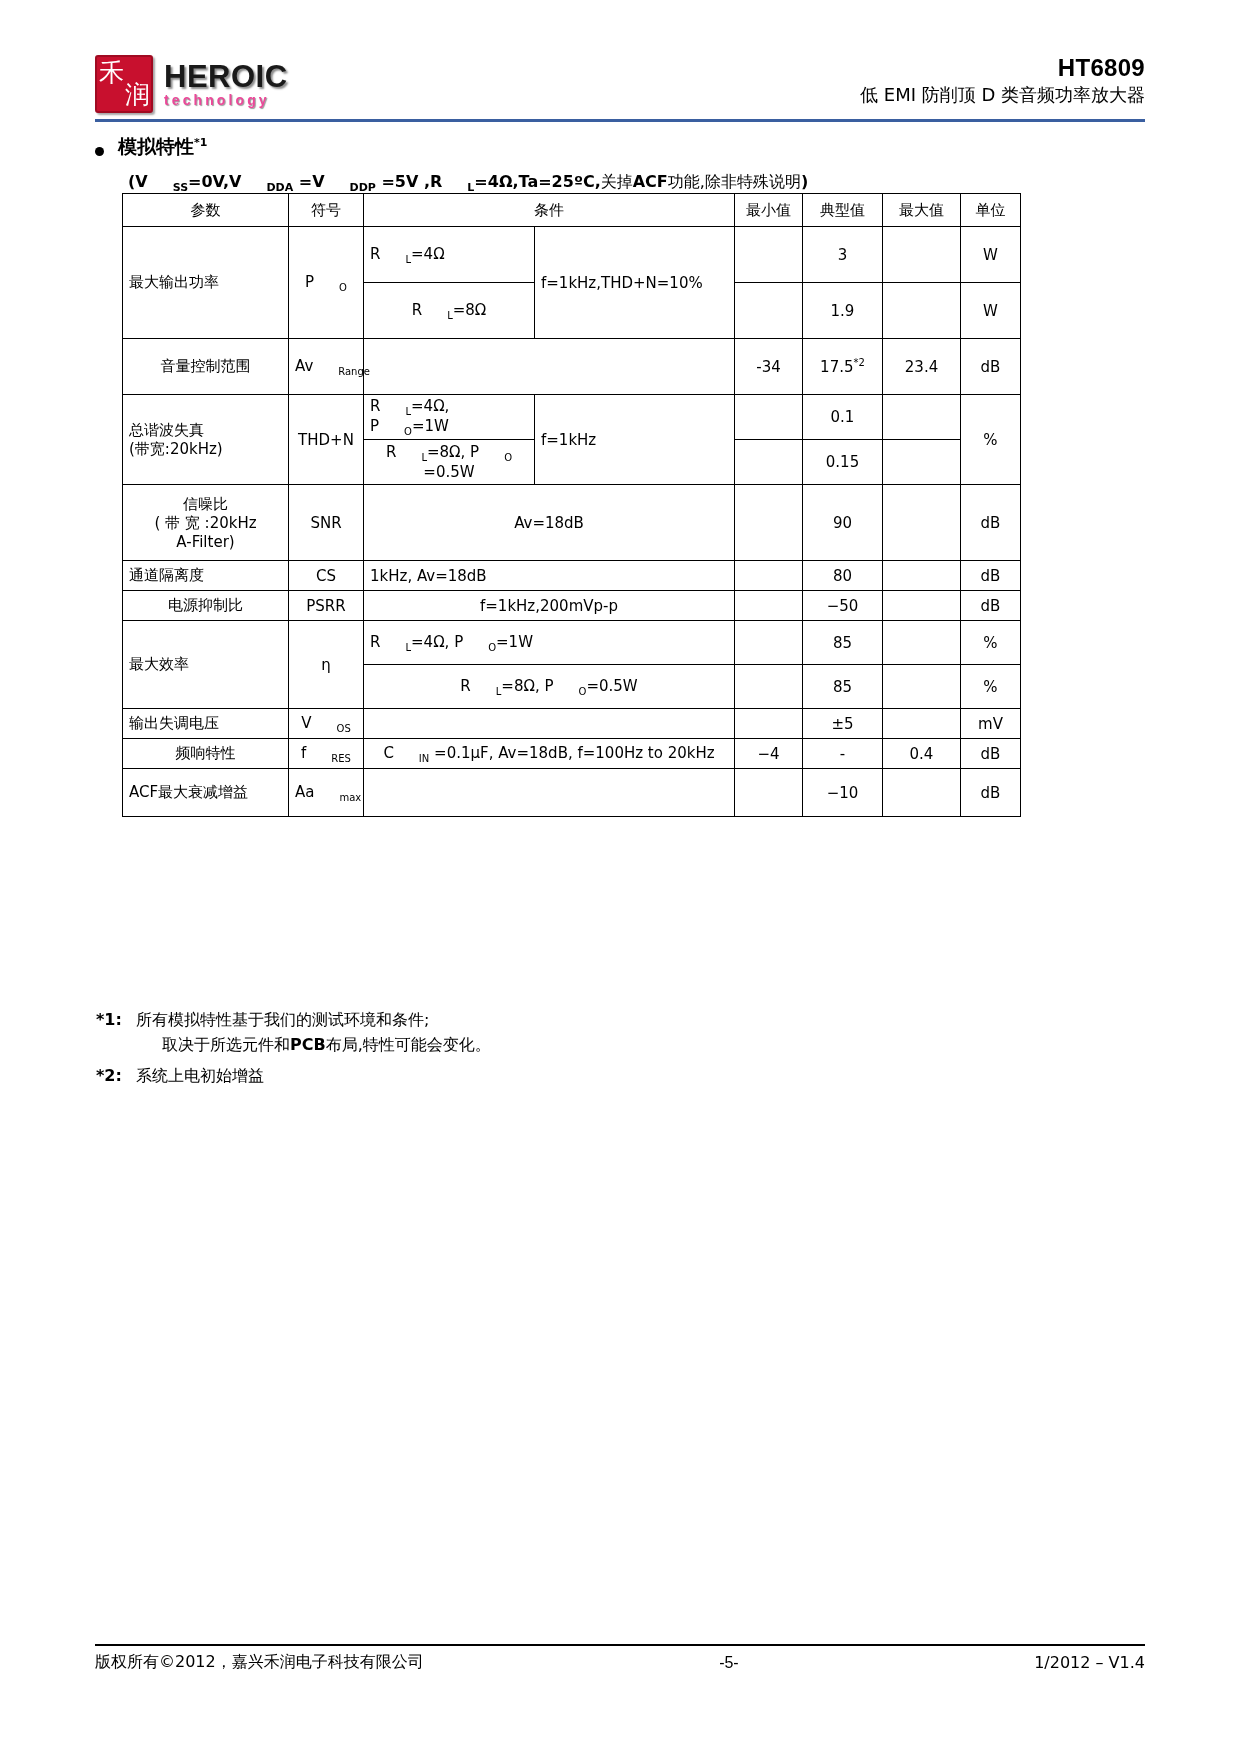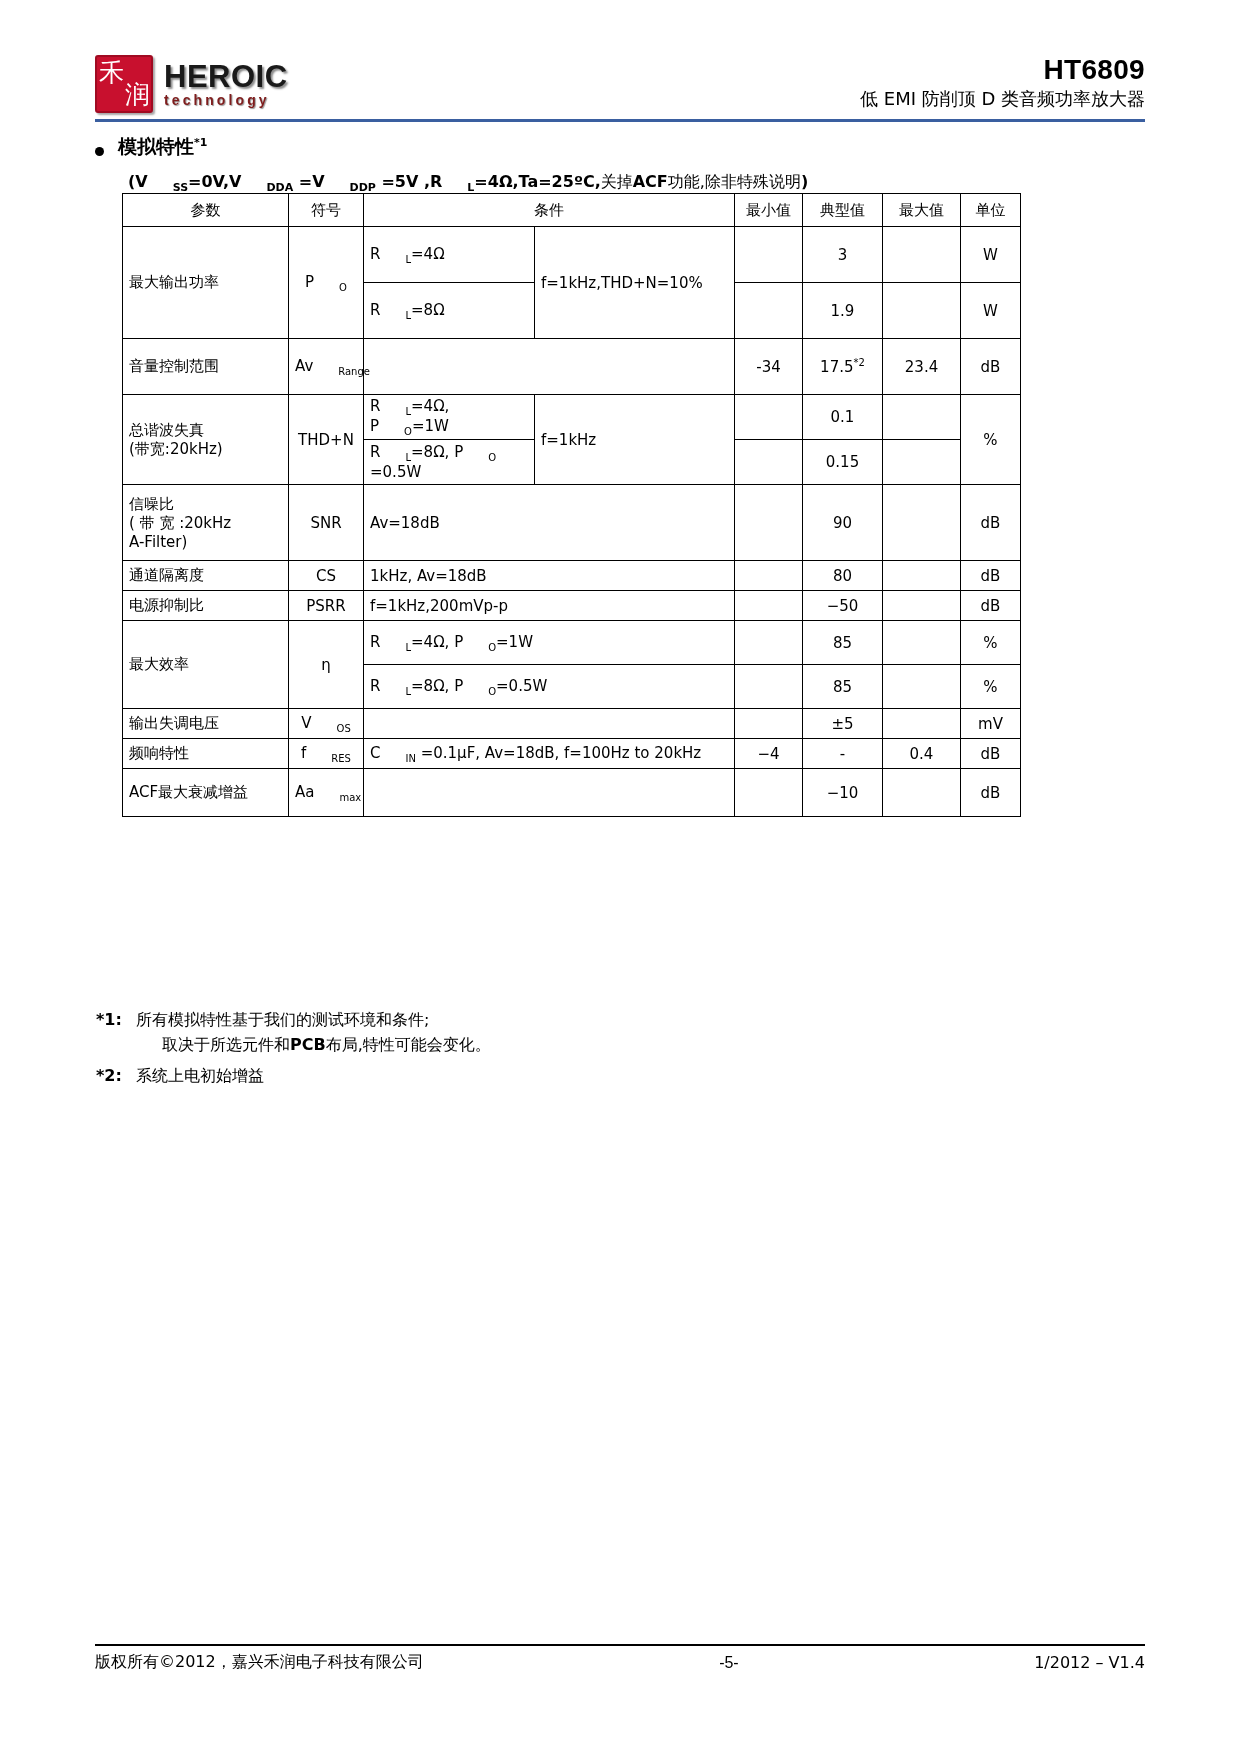--- a/index.html
+++ b/index.html
@@ -41,26 +41,26 @@
   }
   .logo-text { margin-left:11px; line-height:1; }
   .logo-name {
     font-size:31px; font-weight:bold; letter-spacing:.5px;
     color:#1a1a1a;
     text-shadow:2px 2px 2px rgba(0,0,0,.45);
   }
   .logo-sub {
     margin-top:1px;
     font-size:14px; font-weight:bold; letter-spacing:3.1px;
-    color:#7f1d1d;
+    color:#ec4899;
     text-shadow:1px 1px 1px rgba(0,0,0,.4);
   }
   .header-right { position:absolute; right:0; top:0; text-align:right; }
   .part-number {
-    font-size:28px; font-weight:bold; letter-spacing:.3px; line-height:1.05;
+    font-size:24px; font-weight:bold; letter-spacing:.3px; line-height:1.05;
   }
   .part-desc {
     font-size:18px; font-weight:normal; margin-top:5px; line-height:1.1;
     font-family:"DejaVu Sans","Liberation Sans",sans-serif;
   }
   .header-rule {
     position:absolute; left:95px; top:119px; width:1050px; height:3px;
     background:#3a5fa0;
   }
 
@@ -102,21 +102,21 @@
     vertical-align:middle;
   }
   th.hcell {
     text-align:center;
     font-weight:normal;
     height:28px;
     border-bottom:2px solid #000;
   }
   .c { text-align:center; }
   .l { text-align:left; padding-left:10px; }
-  .thickbot > td { border-bottom:2px solid #000; }
+  .thickbot > td { border-bottom:2px solid #000;text-align:center; }
   td.param { padding-left:12px; font-size:15px; }
   td.sym   { text-align:center; }
   .sub { font-size:10px; vertical-align:sub;padding-left:25px; }
   .supm { font-size:10px; vertical-align:super; }
 
   
   col.c-param { width:166px; }
   col.c-sym   { width:75px; }
   col.c-cond1 { width:171px; }
   col.c-cond2 { width:200px; }

